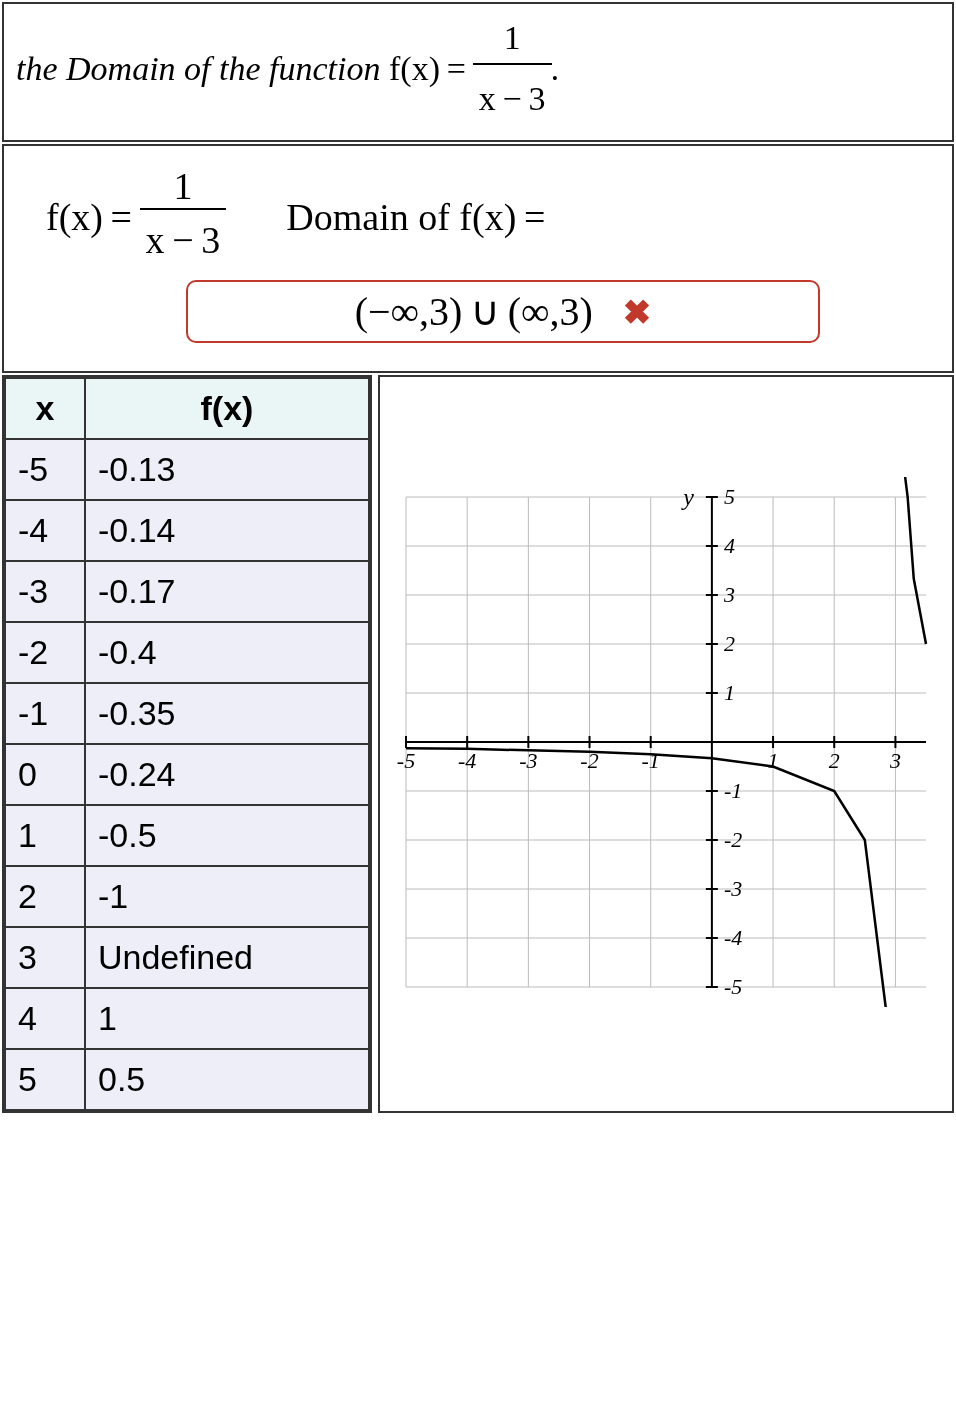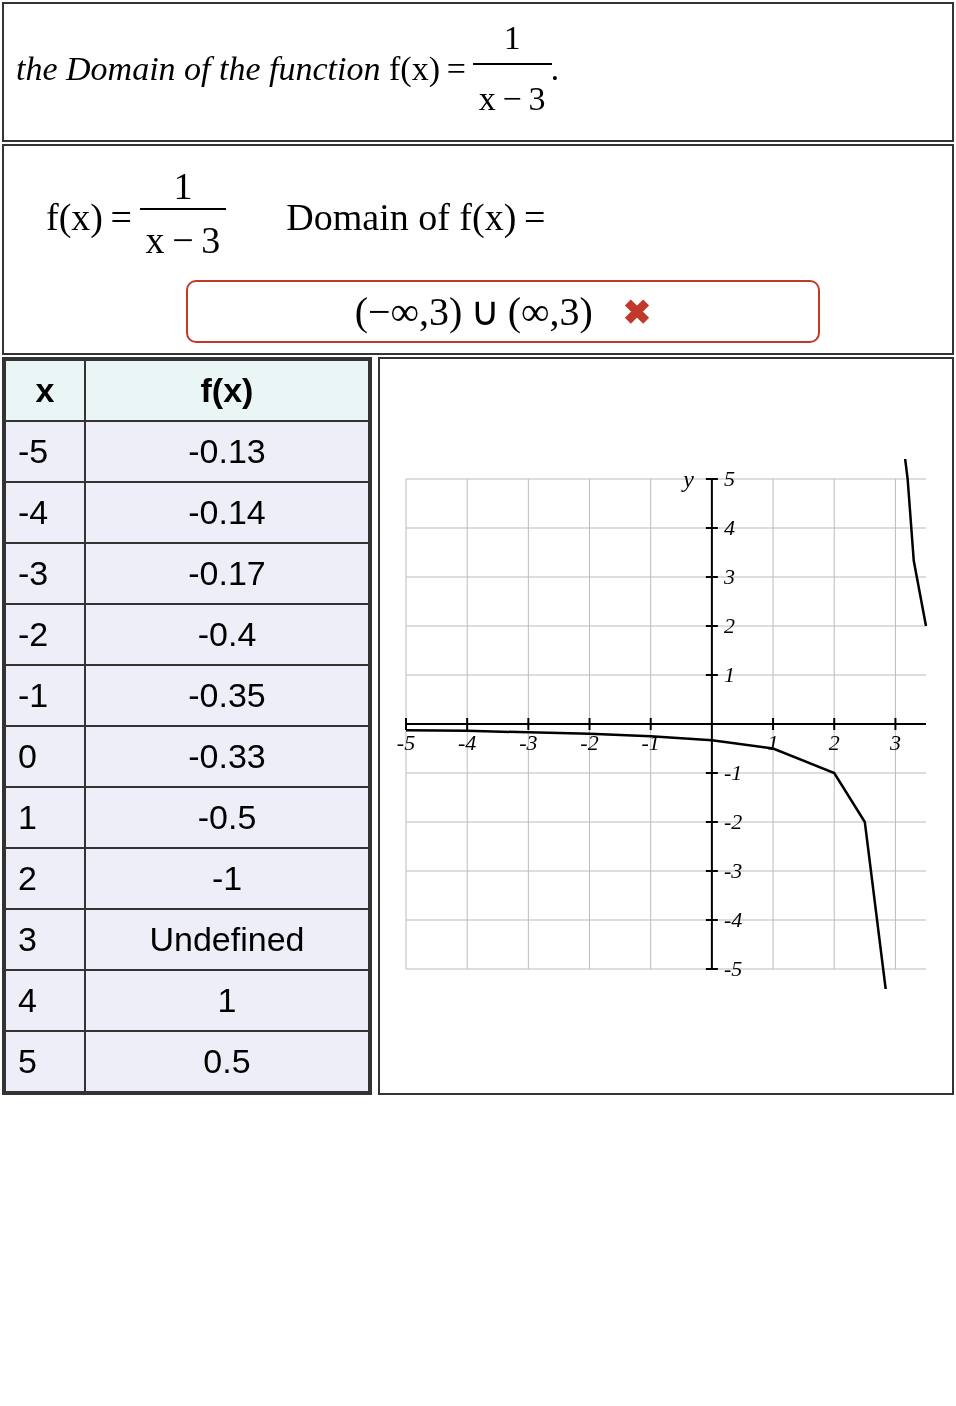--- a/index.html
+++ b/index.html
@@ -39,21 +39,21 @@
     display: flex;
     align-items: center;
     font-size: 38px;
     padding: 10px 30px 0 30px;
     gap: 60px;
   }
   .fn-row .left, .fn-row .right { display: flex; align-items: center; white-space: nowrap; }
   .answer-box {
     border: 2px solid #c0392b;
     border-radius: 10px;
-    margin: 10px 120px 2px 170px;
+    margin: 10px 120px 20px 170px;
     padding: 6px 32px;
     font-size: 40px;
     display: flex;
     align-items: center;
     justify-content: center;
     gap: 30px;
     font-family: 'Times New Roman', serif;
   }
   .x-mark {
     color: #c0392b;
@@ -82,21 +82,21 @@
     font-family: Arial, sans-serif;
     font-weight: bold;
   }
   td {
     background: #eeeef8;
     border: 2px solid #333;
     padding: 10px 12px;
     font-family: Arial, sans-serif;
   }
   td.xcol { text-align: left; width: 80px; }
-  td.fxcol { text-align: center; }
+  td.fxcol { text-align: left; }
   .graph-panel {
     border: 2px solid #333;
     flex: 1;
     background: #fff;
     display: flex;
     align-items: flex-start;
     justify-content: center;
     padding-top: 100px;
   }
   svg { display: block; }
@@ -156,21 +156,21 @@
           <tr>
             <td class="xcol">-2</td>
             <td class="fxcol">-0.4</td>
           </tr>
           <tr>
             <td class="xcol">-1</td>
             <td class="fxcol">-0.35</td>
           </tr>
           <tr>
             <td class="xcol">0</td>
-            <td class="fxcol">-0.33</td>
+            <td class="fxcol">-0.24</td>
           </tr>
           <tr>
             <td class="xcol">1</td>
             <td class="fxcol">-0.5</td>
           </tr>
           <tr>
             <td class="xcol">2</td>
             <td class="fxcol">-1</td>
           </tr>
           <tr>

